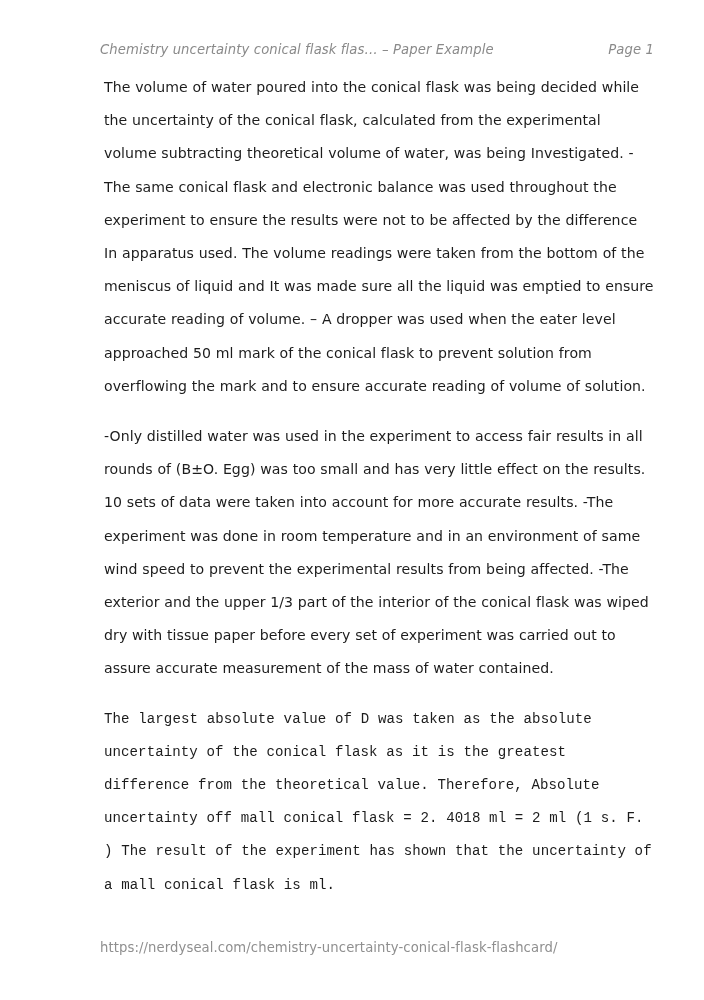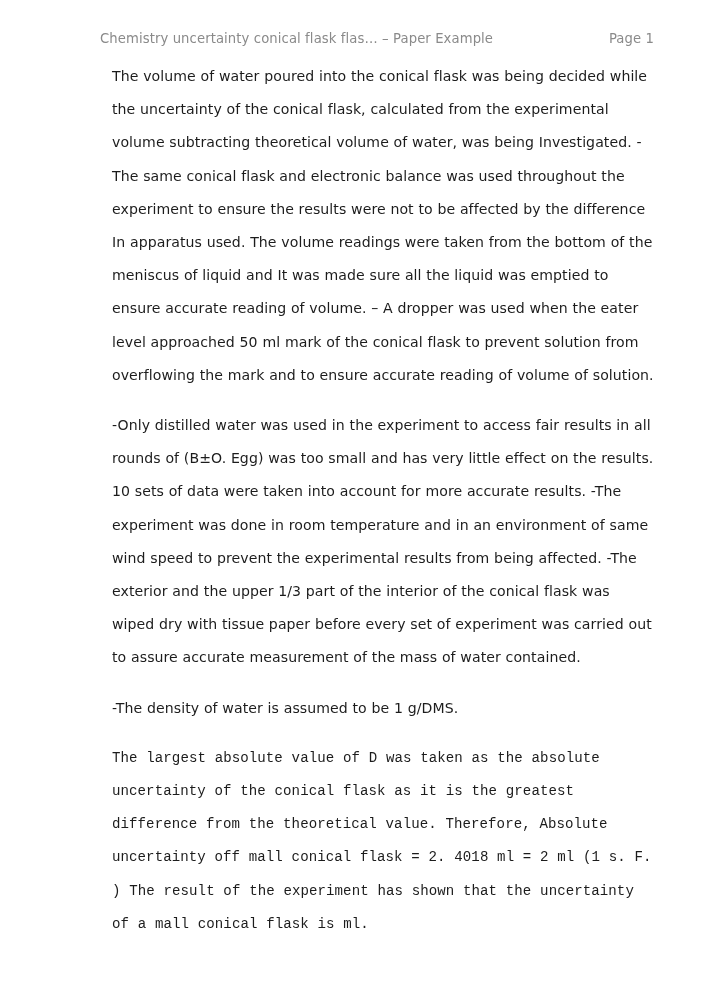--- a/index.html
+++ b/index.html
@@ -29,43 +29,44 @@
     left: 100px;
     top: 0;
     width: 554px;
   }
 
   
   .running-head {
     display: flex;
     align-items: baseline;
     justify-content: space-between;
-    padding-top: 30px;
+    padding-top: 41px;
     font-size: 13.2px;
     line-height: 18px;
     color: #8a8a8a;
     letter-spacing: 0.1px;
     white-space: nowrap;
+    font-style: italic;
   }
   .running-head .rh-title {
     overflow: hidden;
     text-overflow: ellipsis;
     max-width: 430px;
   }
   .running-head .rh-page {
     flex: 0 0 auto;
     padding-left: 16px;
   }
 
   
   .body-copy {
     margin-top: 12px;
   }
   .body-copy p {
-    margin: 0 0 17px 12px;
+    margin: 0 0 17px 4px;
     font-size: 14.1px;
     line-height: 33.2px;
     color: #1c1c1c;
     text-align: left;
     letter-spacing: 0.005em;
     word-spacing: 0.012em;
   }
   .body-copy p:last-child {
     margin-bottom: 0;
     font-family: Liberation Mono, monospace;
@@ -92,20 +93,20 @@
   <div class="page-inner">
 
     <div class="running-head">
       <span class="rh-title">Chemistry uncertainty conical flask flas… – Paper Example</span>
       <span class="rh-page">Page 1</span>
     </div>
 
     <div class="body-copy">
       <p>The volume of water poured into the conical flask was being decided while the uncertainty of the conical flask, calculated from the experimental volume subtracting theoretical volume of water, was being Investigated. -The same conical flask and electronic balance was used throughout the experiment to ensure the results were not to be affected by the difference In apparatus used. The volume readings were taken from the bottom of the meniscus of liquid and It was made sure all the liquid was emptied to ensure accurate reading of volume. – A dropper was used when the eater level approached 50 ml mark of the conical flask to prevent solution from overflowing the mark and to ensure accurate reading of volume of solution.</p>
       <p>-Only distilled water was used in the experiment to access fair results in all rounds of (B±O. Egg) was too small and has very little effect on the results. 10 sets of data were taken into account for more accurate results. -The experiment was done in room temperature and in an environment of same wind speed to prevent the experimental results from being affected. -The exterior and the upper 1/3 part of the interior of the conical flask was wiped dry with tissue paper before every set of experiment was carried out to assure accurate measurement of the mass of water contained.</p>
-      <p>-The density of water is assumed to be 1 g/DMS.</p>
       <p>The largest absolute value of D was taken as the absolute uncertainty of the conical flask as it is the greatest difference from the theoretical value. Therefore, Absolute uncertainty off mall conical flask = 2. 4018 ml = 2 ml (1 s. F. ) The result of the experiment has shown that the uncertainty of a mall conical flask is ml.</p>
     </div>
 
   </div>
 
+  <div class="source-line">https://nerdyseal.com/chemistry-uncertainty-conical-flask-flashcard/</div>
 
 </div>
 
 </body></html>

